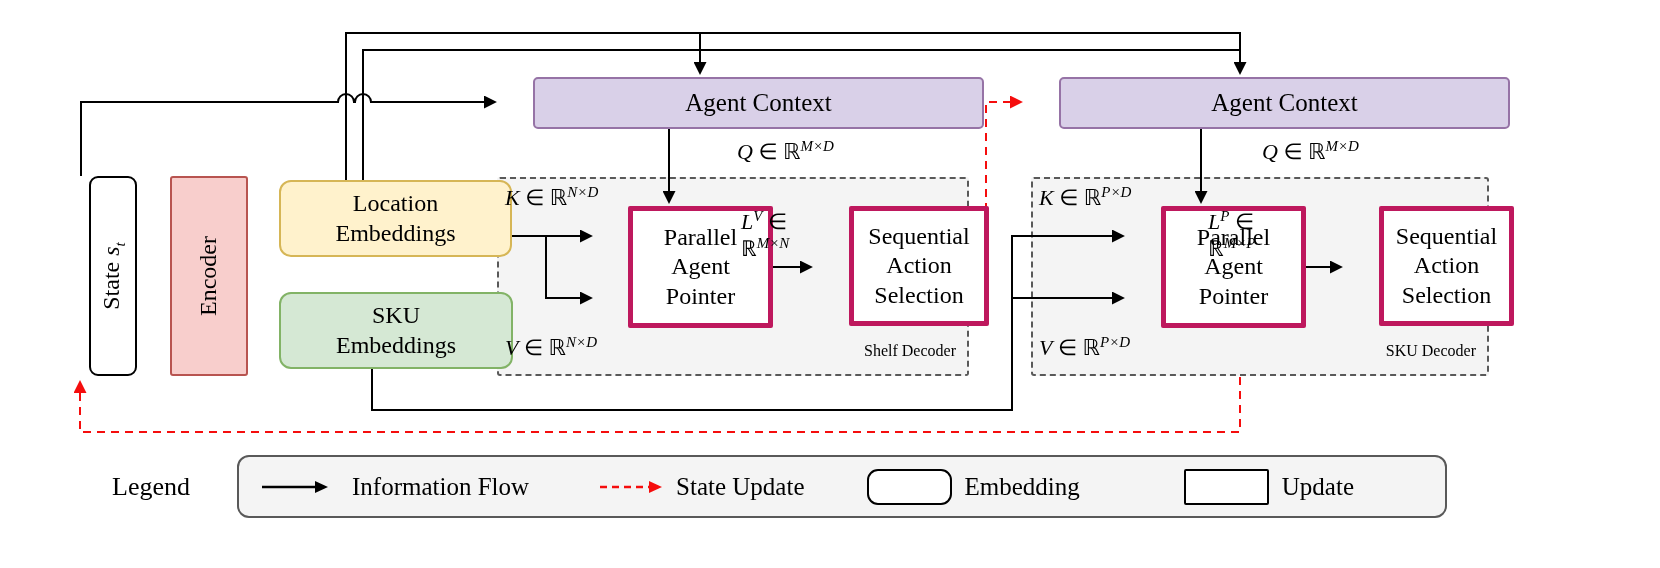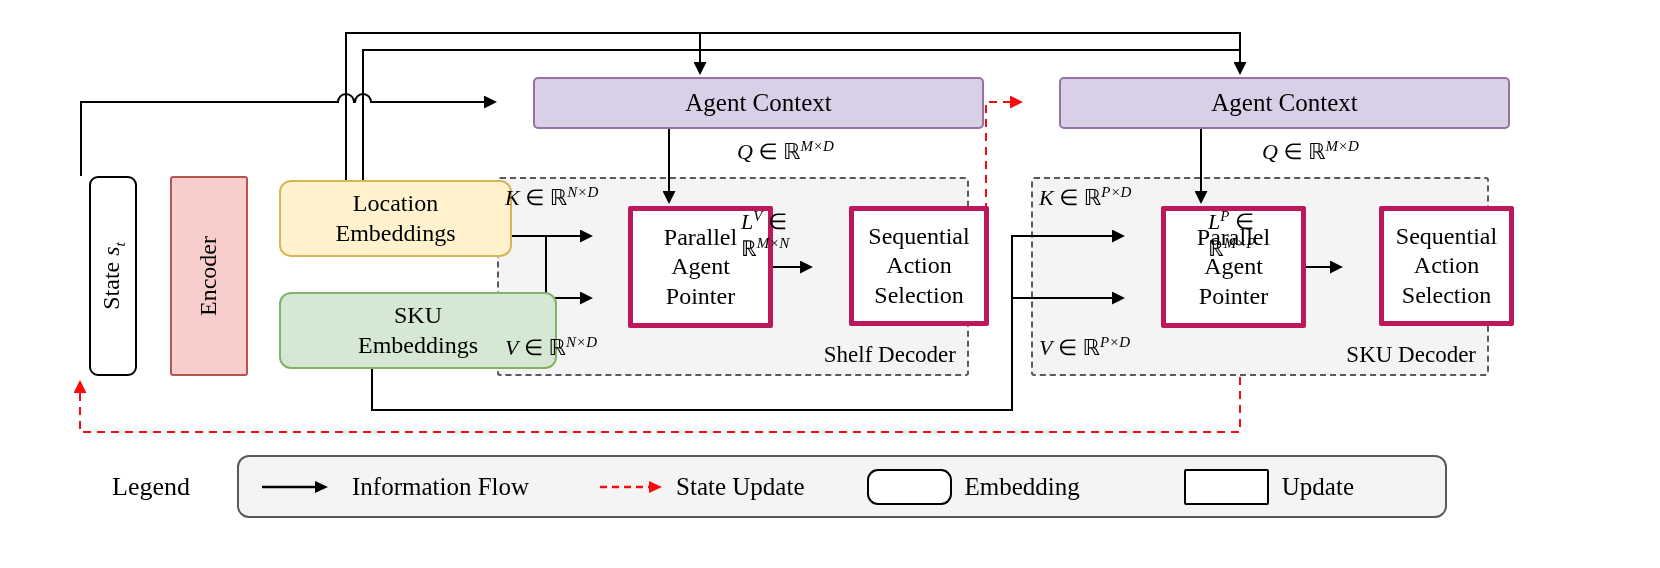--- a/index.html
+++ b/index.html
@@ -19,21 +19,21 @@
   .ctx     { background:#d9d0e8; border:2px solid #9673a6; border-radius:5px; font-size:25px; }
   .mod     { background:#ffffff; border:5px solid #be185d; border-radius:2px; }
 
   .vtext { position:absolute; top:50%; left:50%; transform:translate(-50%,-50%) rotate(-90deg); white-space:nowrap; }
   .inner { display:inline-block; }
 
   .mlabel { position:absolute; z-index:3; font-size:22px; white-space:nowrap; }
   .mlabel i, sub, .mlabel sup { font-style:italic; }
   .mlabel sup, .mlabel sub, sub { font-size:15px; }
   .logits { text-align:left; white-space:normal; line-height:1.15; }
-  .panel-title { position:absolute; z-index:3; font-size:23px; text-align:right; }
+  .panel-title { position:absolute; z-index:3; font-size:16px; text-align:right; }
 
   .legend-title { position:absolute; left:112px; top:472px; font-size:26px; z-index:3; }
   .legend-box { position:absolute; left:237px; top:455px; width:1210px; height:63px;
                 background:#f4f4f4; border:2px solid #595959; border-radius:12px;
                 display:flex; align-items:center; padding-left:22px; z-index:3; font-size:25px; }
   .legend-item { display:flex; align-items:center; gap:13px; }
   .m1 { margin-right:70px;gap:23px; } .m2 { margin-right:62px;justify-content:center; } .m3 { margin-right:104px; }
   .lshape { display:inline-block; width:85px; height:36px; background:#fff; border:2px solid #000; }
   .lshape.r { border-radius:11px; } .lshape.sq { border-radius:2px; }
 </style>
@@ -83,21 +83,21 @@
   </div>
 
   <div class="node encoder" style="left:138px;top:176px;width:78px;height:200px">
     <span class="vtext">Encoder</span>
   </div>
 
   <div class="node loc" style="left:247px;top:180px;width:233px;height:77px">
     <span class="inner" style="width:170px">Location Embeddings</span>
   </div>
 
-  <div class="node skue" style="left:247px;top:292px;width:278px;height:77px">
+  <div class="node skue" style="left:247px;top:292px;width:234px;height:77px">
     <span class="inner" style="width:170px">SKU Embeddings</span>
   </div>
 
   <div class="node ctx" style="left:501px;top:77px;width:451px;height:52px">
     <span>Agent Context</span>
   </div>
 
   <div class="node ctx" style="left:1027px;top:77px;width:451px;height:52px">
     <span>Agent Context</span>
   </div>

